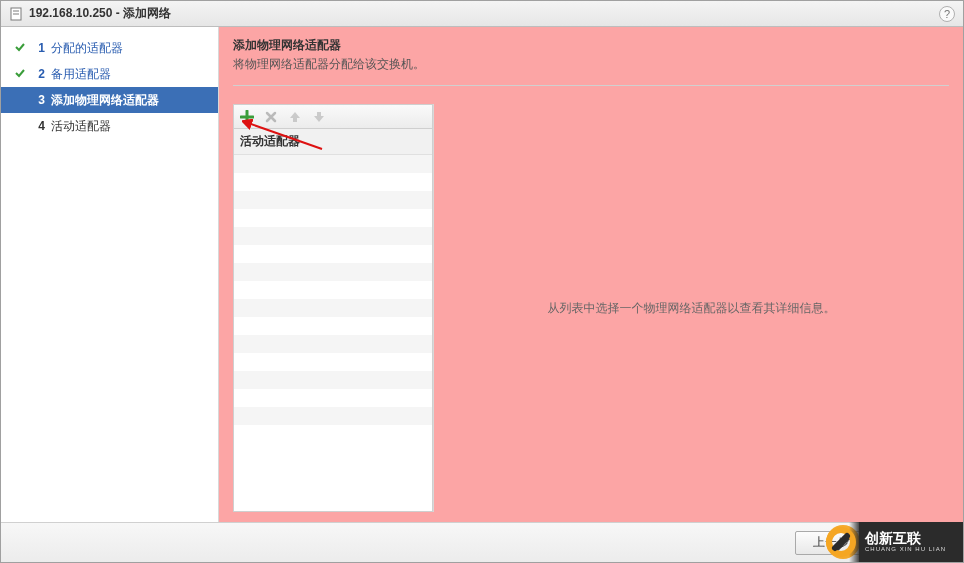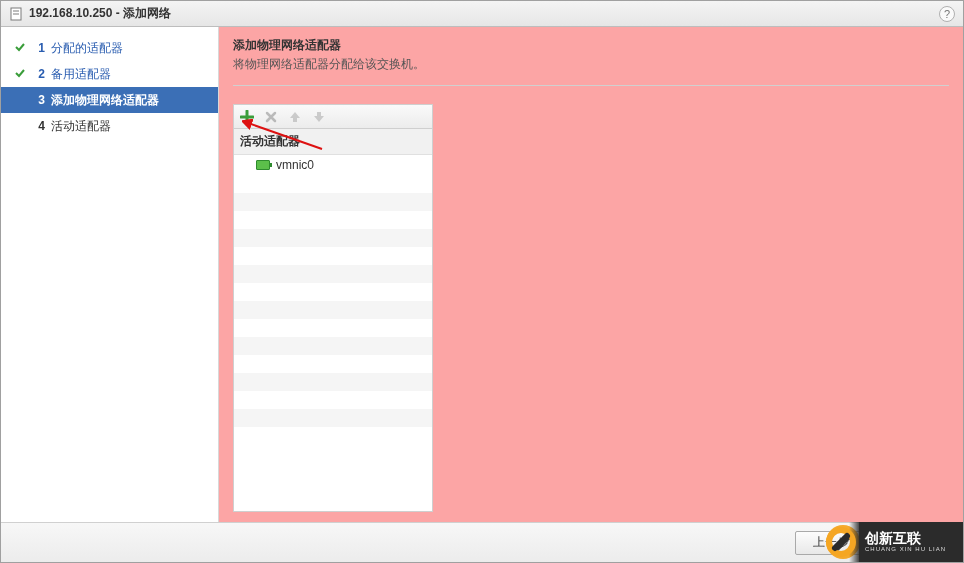--- a/index.html
+++ b/index.html
@@ -134,40 +134,39 @@
               <defs>
                   <marker id="ah" markerWidth="8" markerHeight="8" refX="2" refY="3" orient="auto">
                     <path d="M0 0 L6 3 L0 6 Z" fill="#d11"></path>
                   </marker>
                 </defs>
               <line x1="80" y1="30" x2="6" y2="4" stroke="#d11" stroke-width="2" marker-end="url(#ah)"></line>
             </svg>
           </div>
           <div class="listbox stripes">
             <div class="group-header">活动适配器</div>
-            <div class="list-item">
-              <span class="nic-icon"></span>
-              <span>vmnic0</span>
-            </div>
             <div class="row"></div>
               <div class="row"></div>
               <div class="row"></div>
               <div class="row"></div>
             <div class="row"></div>
               <div class="row"></div>
               <div class="row"></div>
               <div class="row"></div>
             <div class="row"></div>
               <div class="row"></div>
               <div class="row"></div>
               <div class="row"></div>
             <div class="row"></div>
               <div class="row"></div>
               <div class="row"></div>
           </div>
+        </div>
+        <div class="detail-col">
+          <span>从列表中选择一个物理网络适配器以查看其详细信息。</span>
         </div>
       </div>
 
       <div style="height:10px"></div>
     </div>
   </div>
 
   <div class="footer">
     <button class="btn">上一步</button>
     <button class="btn">下一步</button>

